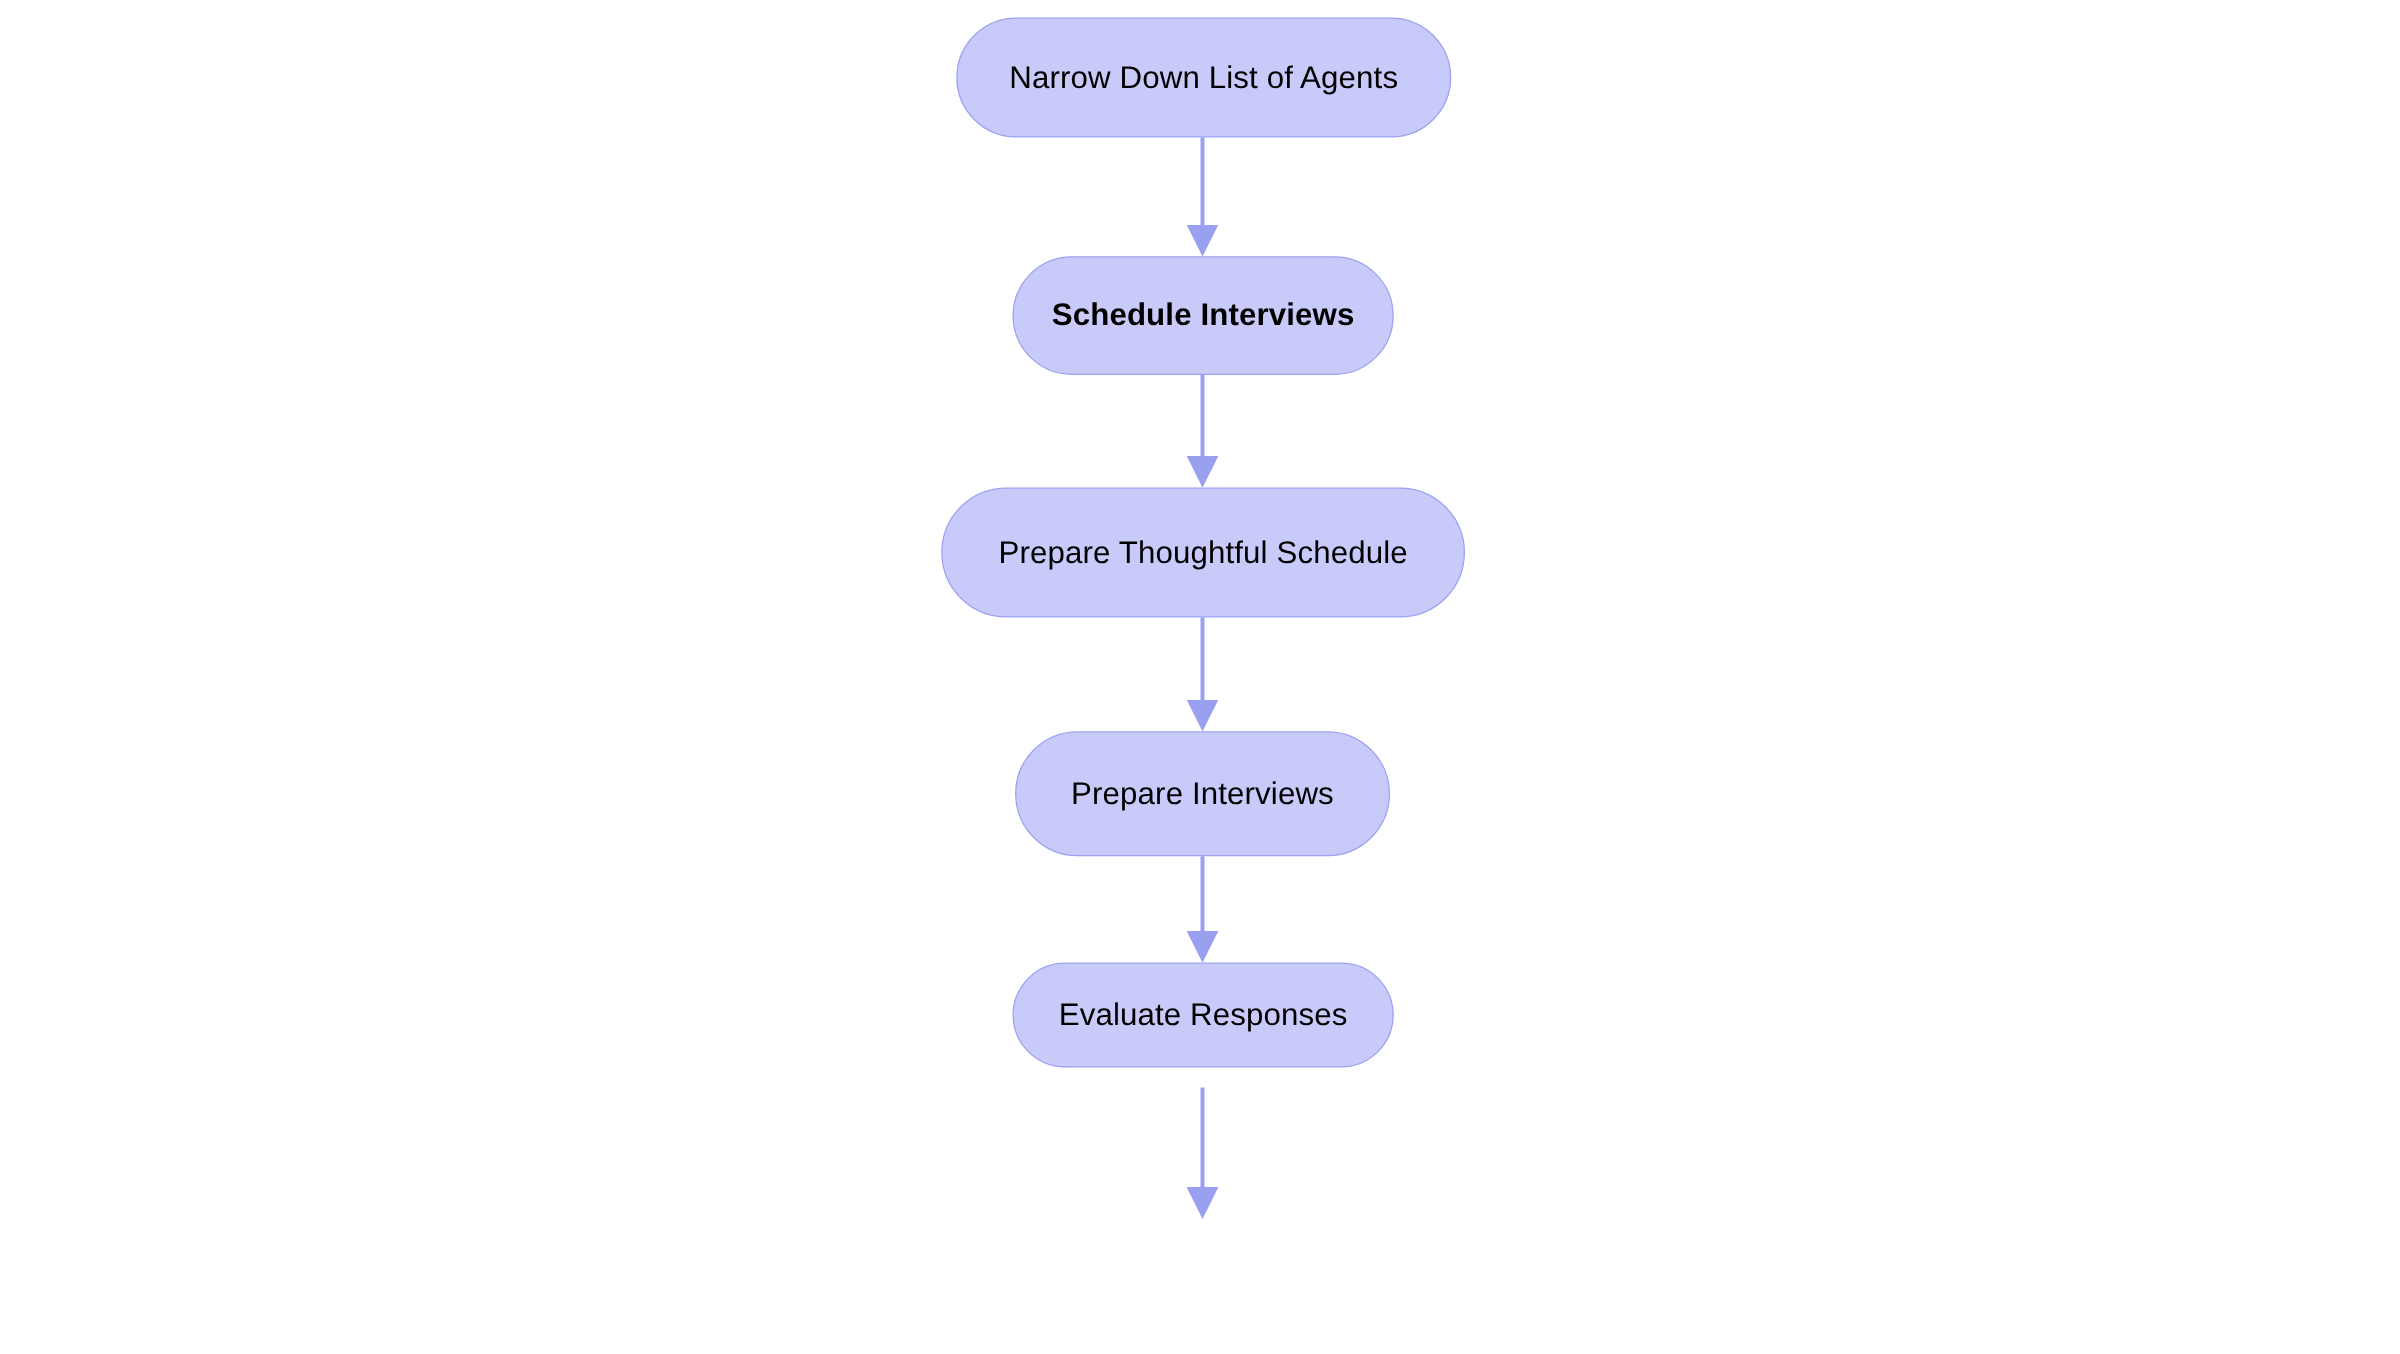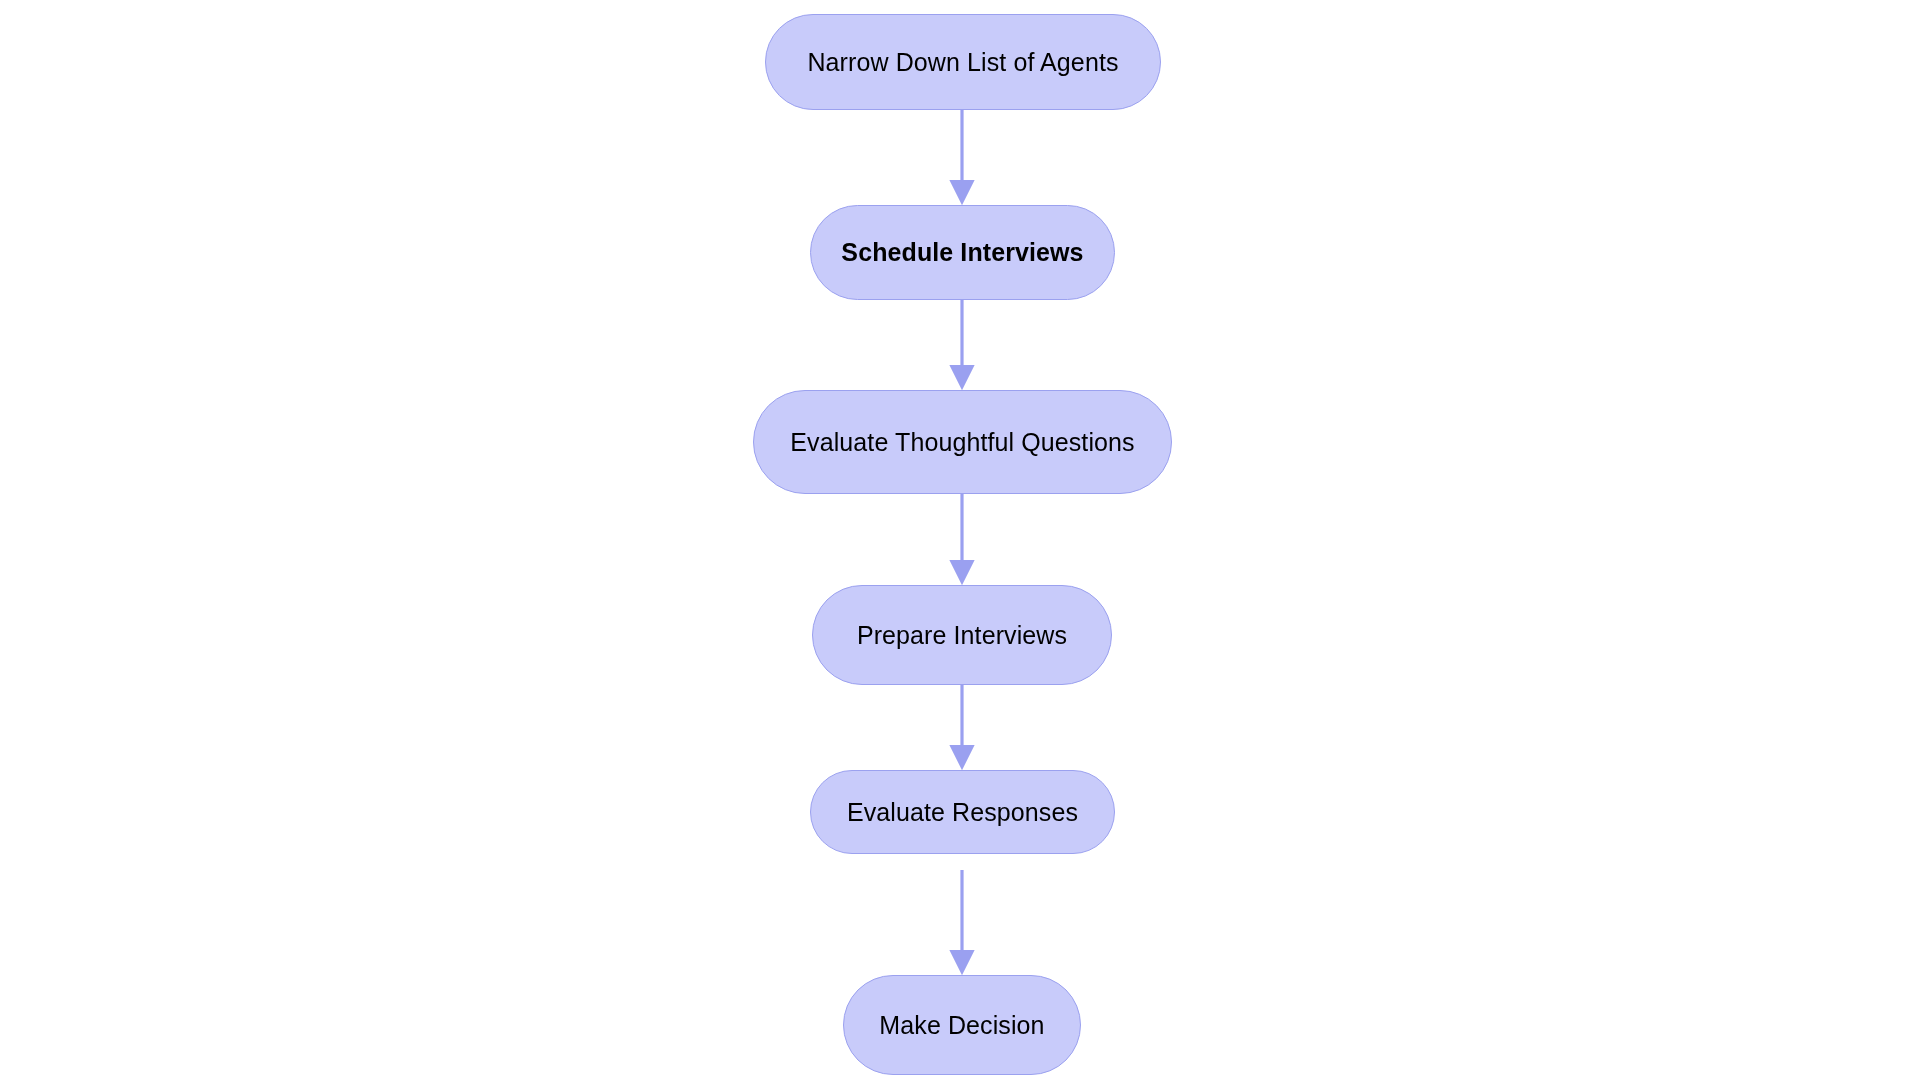--- a/index.html
+++ b/index.html
@@ -89,28 +89,25 @@
 
   <div class="node node-1">
     <span class="node-label">Narrow Down List of Agents</span>
   </div>
 
   <div class="node node-2">
     <span class="node-label">Schedule Interviews</span>
   </div>
 
   <div class="node node-3">
-    <span class="node-label">Evaluate Thoughtful Questions</span>
+    <span class="node-label">Prepare Thoughtful Schedule</span>
   </div>
 
   <div class="node node-4">
     <span class="node-label">Prepare Interviews</span>
   </div>
 
   <div class="node node-5">
     <span class="node-label">Evaluate Responses</span>
   </div>
 
-  <div class="node node-6">
-    <span class="node-label">Make Decision</span>
-  </div>
 
 </div>
 
 </body></html>

